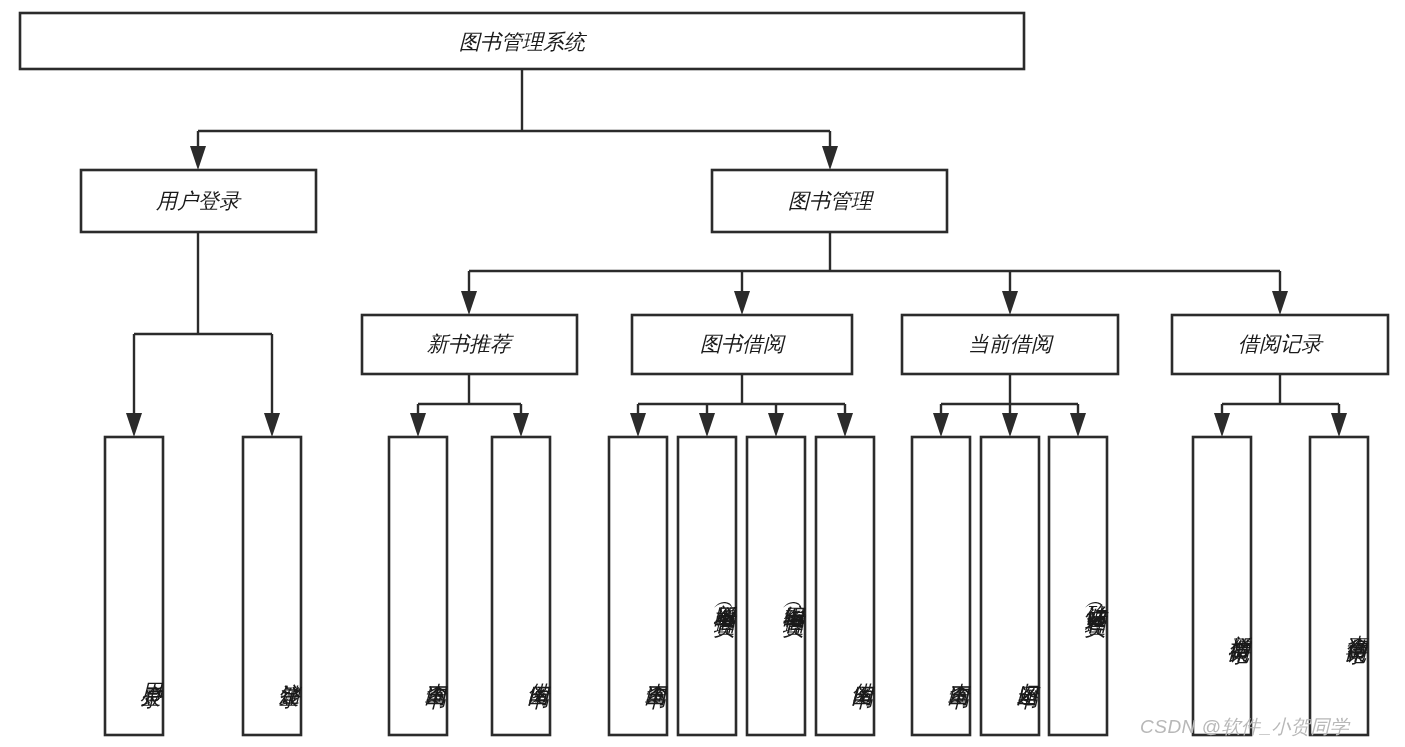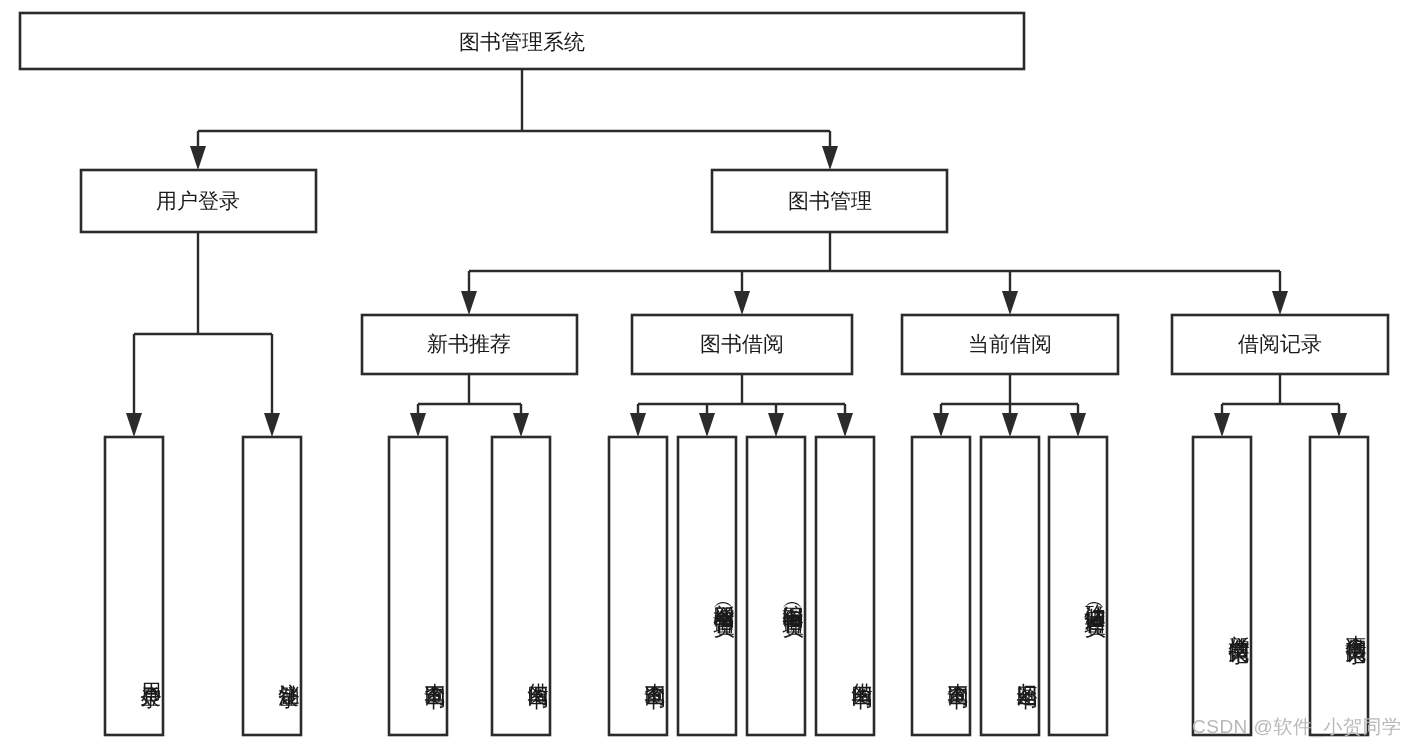--- a/index.html
+++ b/index.html
@@ -11,20 +11,21 @@
     width: 1405px;
     height: 747px;
     font-family: "Liberation Sans", "DejaVu Sans", sans-serif;
     overflow: hidden;
   }
   #diagram-root {
     position: relative;
     width: 1405px;
     height: 622px;
     background: #ffffff;
+    font-style: italic;
   }
   svg.canvas {
     position: absolute;
     left: 0;
     top: 0;
     width: 1405px;
     height: 747px;
   }
   .node-rect {
     fill: #ffffff;
@@ -218,15 +219,15 @@
   <div class="vlabel" style="left:747px; top:437px; width:58px; height:298px; padding-top:10px;">编辑图书（管理员）</div>
   <div class="vlabel" style="left:816px; top:437px; width:58px; height:298px; padding-top:84px;">借阅图书</div>
 
   <div class="vlabel" style="left:912px; top:437px; width:58px; height:298px; padding-top:84px;">查询图书</div>
   <div class="vlabel" style="left:981px; top:437px; width:58px; height:298px; padding-top:84px;">归还图书</div>
   <div class="vlabel" style="left:1049px; top:437px; width:58px; height:298px; padding-top:10px;">确认归还（管理员）</div>
 
   <div class="vlabel" style="left:1193px; top:437px; width:58px; height:298px; padding-top:38px;">新增借阅记录</div>
   <div class="vlabel" style="left:1310px; top:437px; width:58px; height:298px; padding-top:38px;">查询借阅记录</div>
 
-  <div class="watermark" style="left:1192px; top:714px;">CSDN @软件_小贺同学</div>
+  <div class="watermark" style="left:1140px; top:714px;">CSDN @软件_小贺同学</div>
 
 </div>
 
 </body></html>

